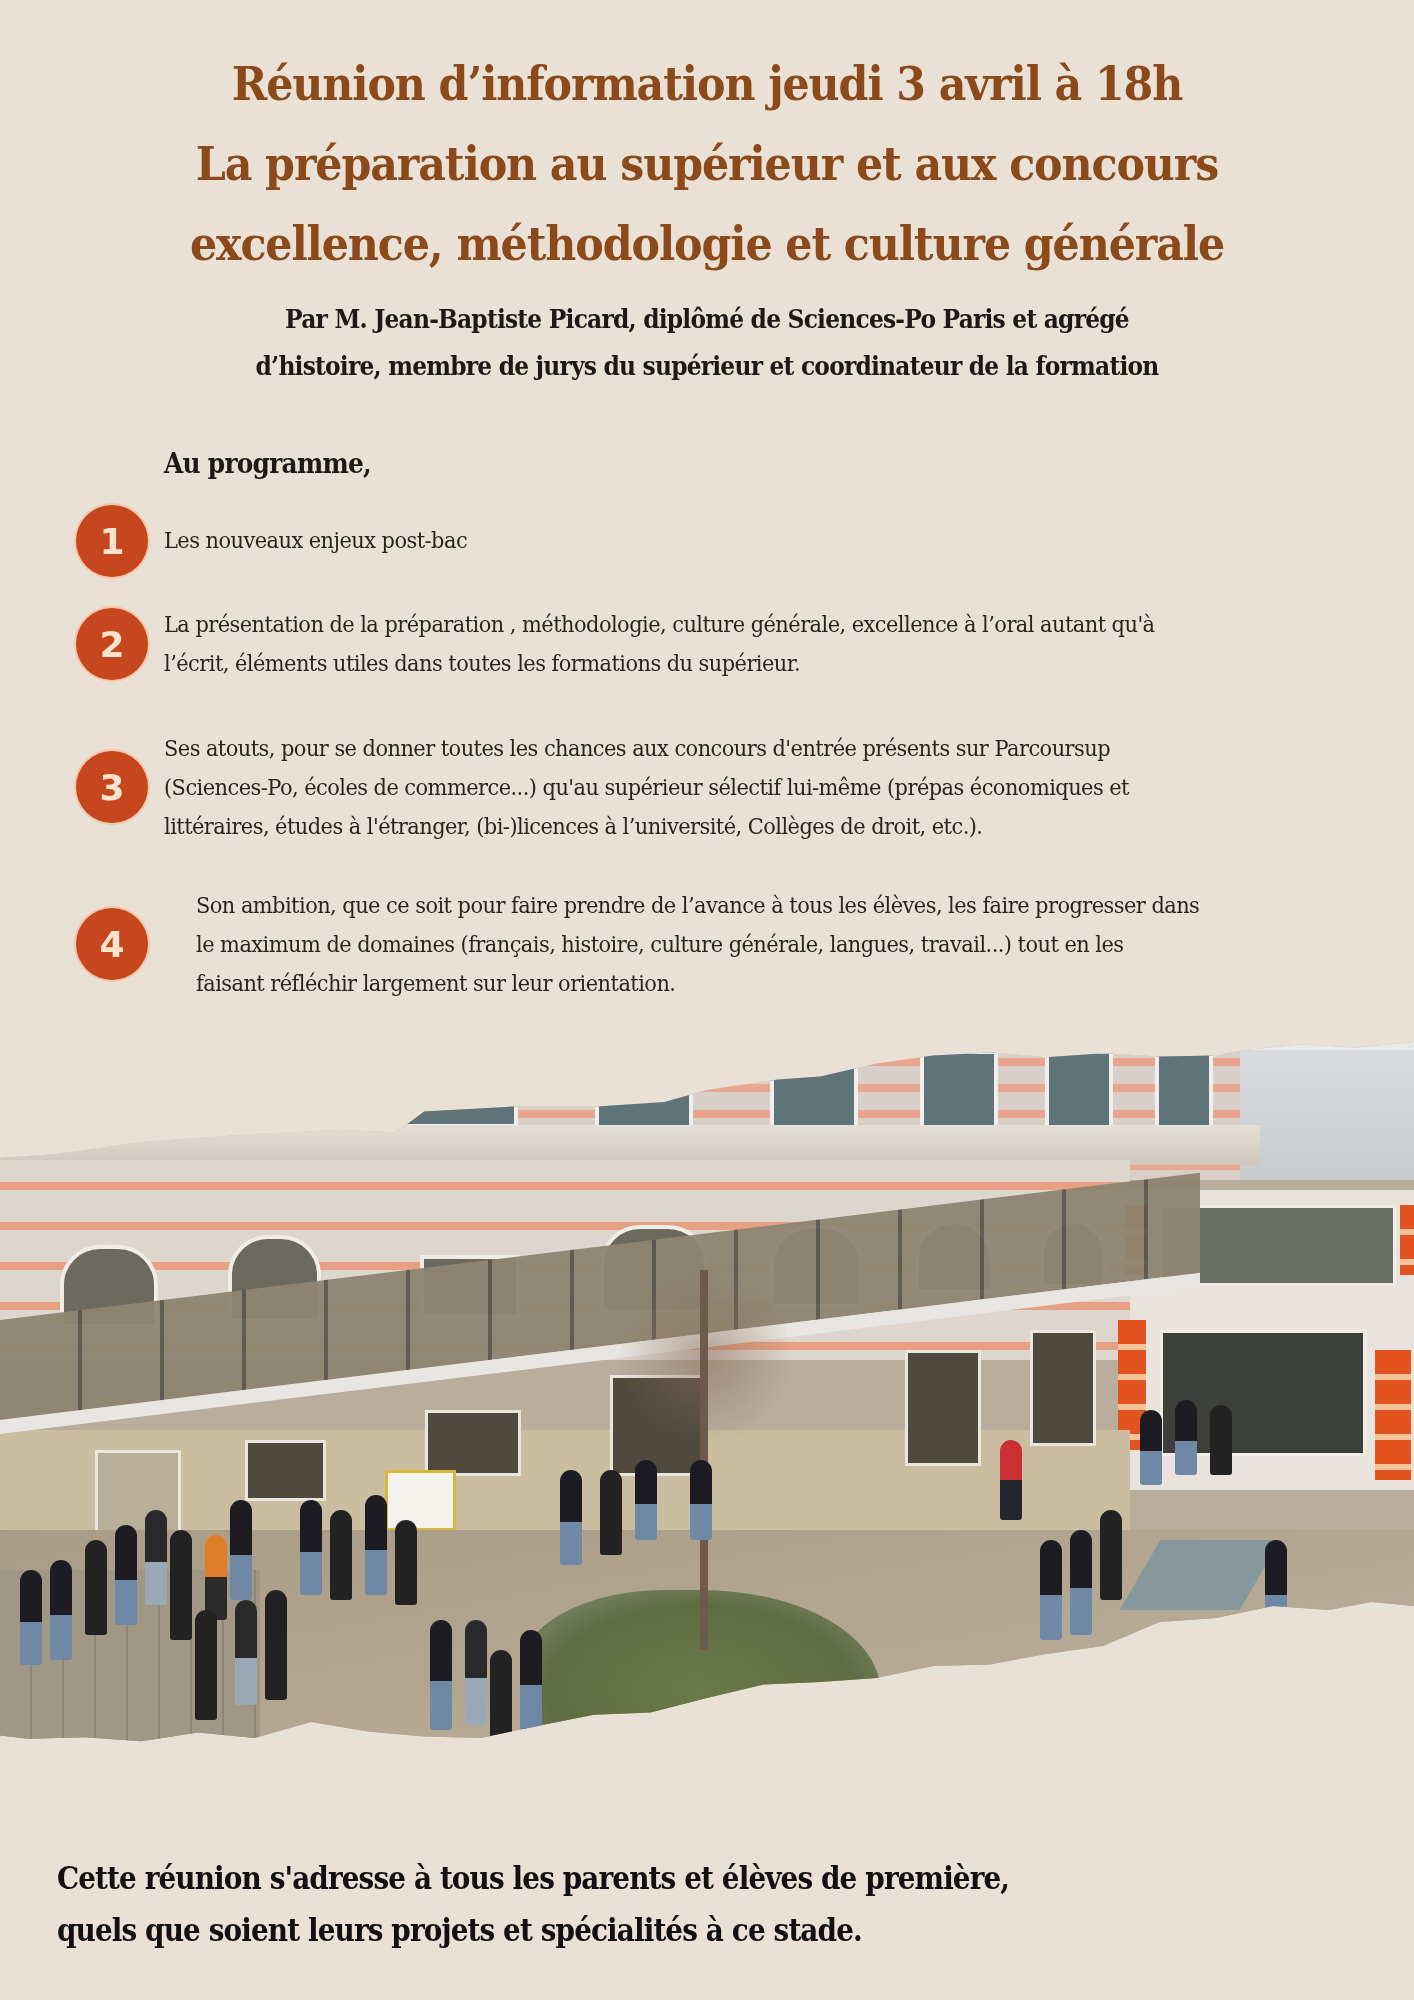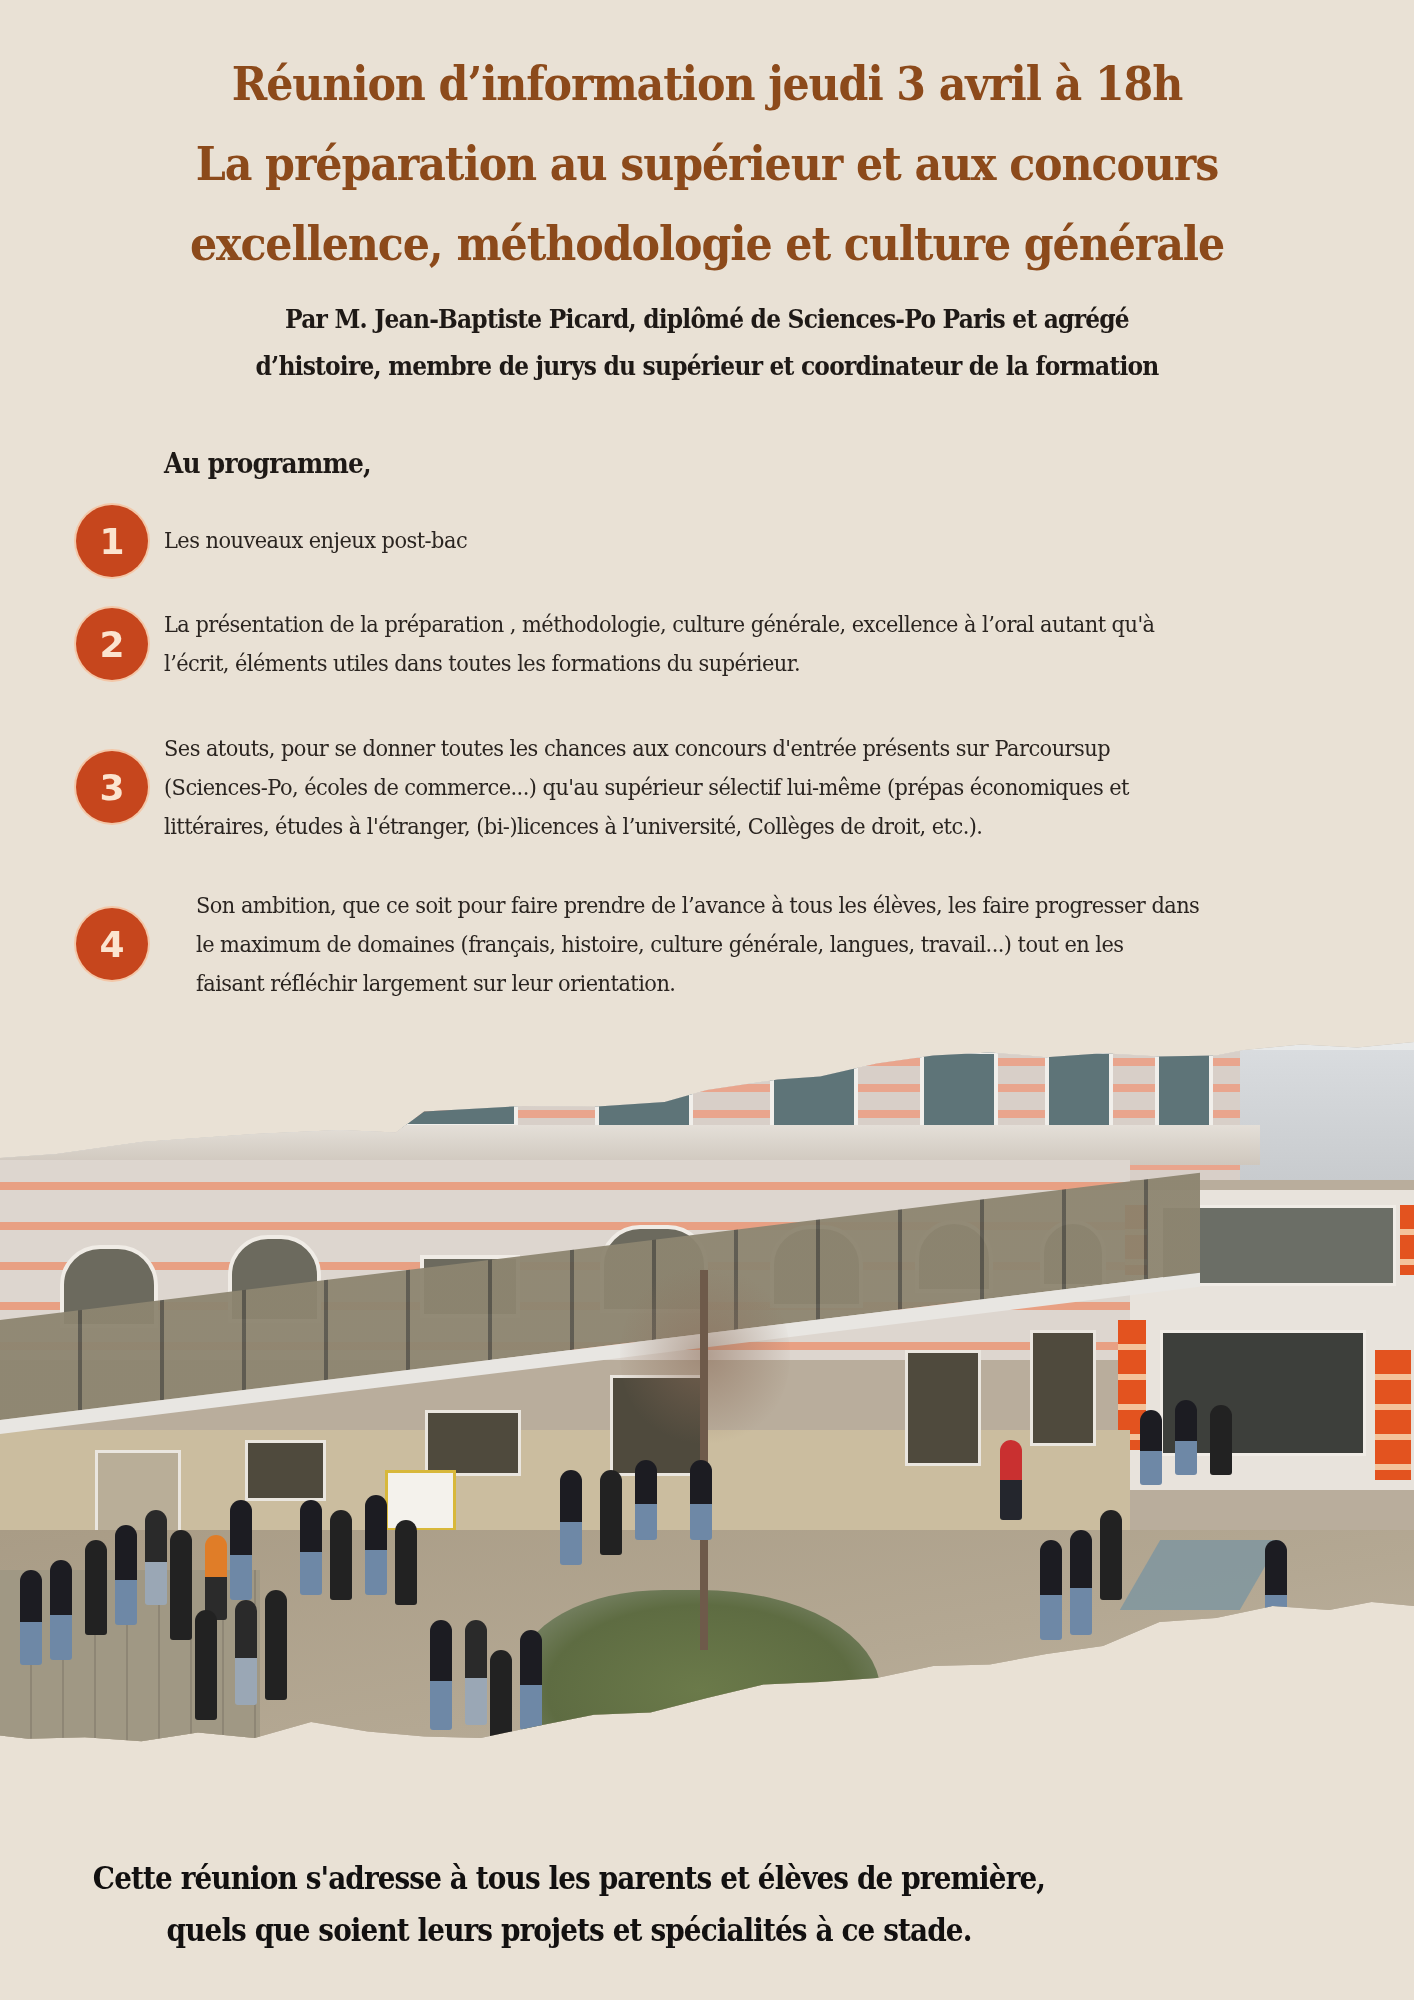--- a/index.html
+++ b/index.html
@@ -138,21 +138,20 @@
     .person.blue { background: linear-gradient(#1c1c22 55%, #6e88a6 55%); }
     .person.grey { background: linear-gradient(#2a2a2a 55%, #9aa7b5 55%); }
     .person.orange { background: linear-gradient(#e07d28 50%, #2b2b2b 50%); }
     .person.red { background: linear-gradient(#c93030 50%, #24262d 50%); }
 
     .footer {
       position: absolute;
       top: 1852px;
       left: 0;
       width: 1138px;
-      text-align: center;
     }
     .footer-line {
       font-family: "DejaVu Serif", serif;
       font-weight: bold;
       font-size: 31px;
       line-height: 52px;
       letter-spacing: -1px;
       transform: scaleX(0.9);
       white-space: nowrap;
       color: #121010;

